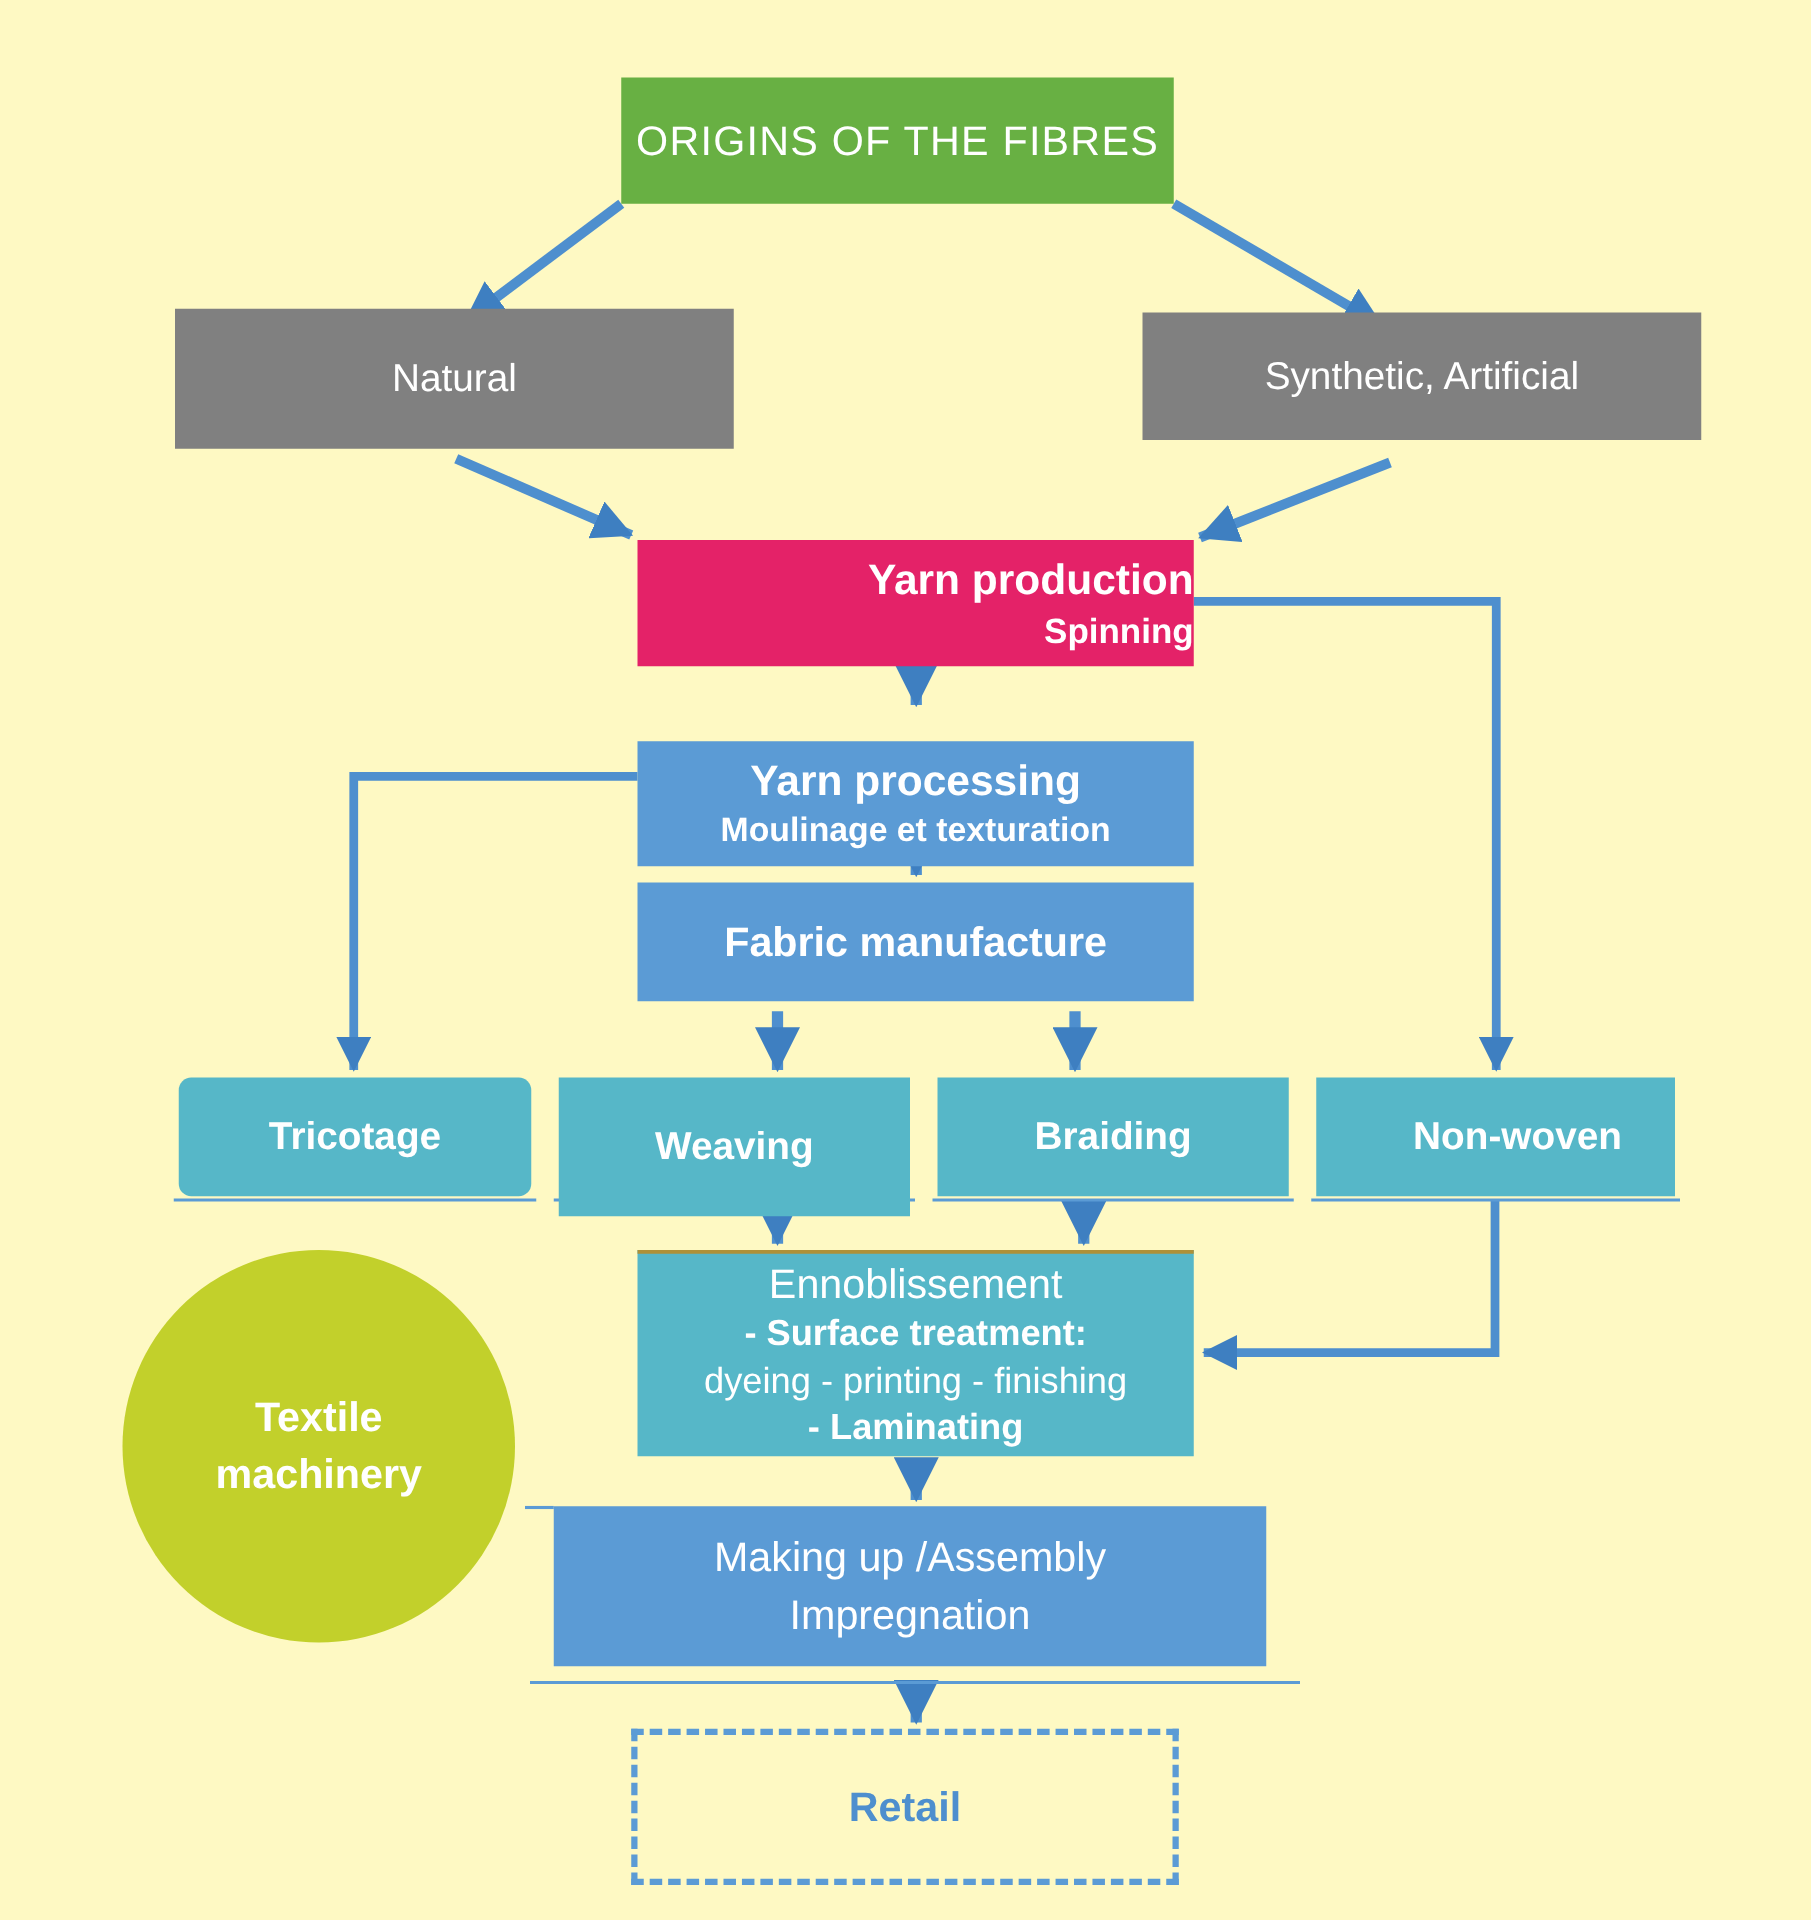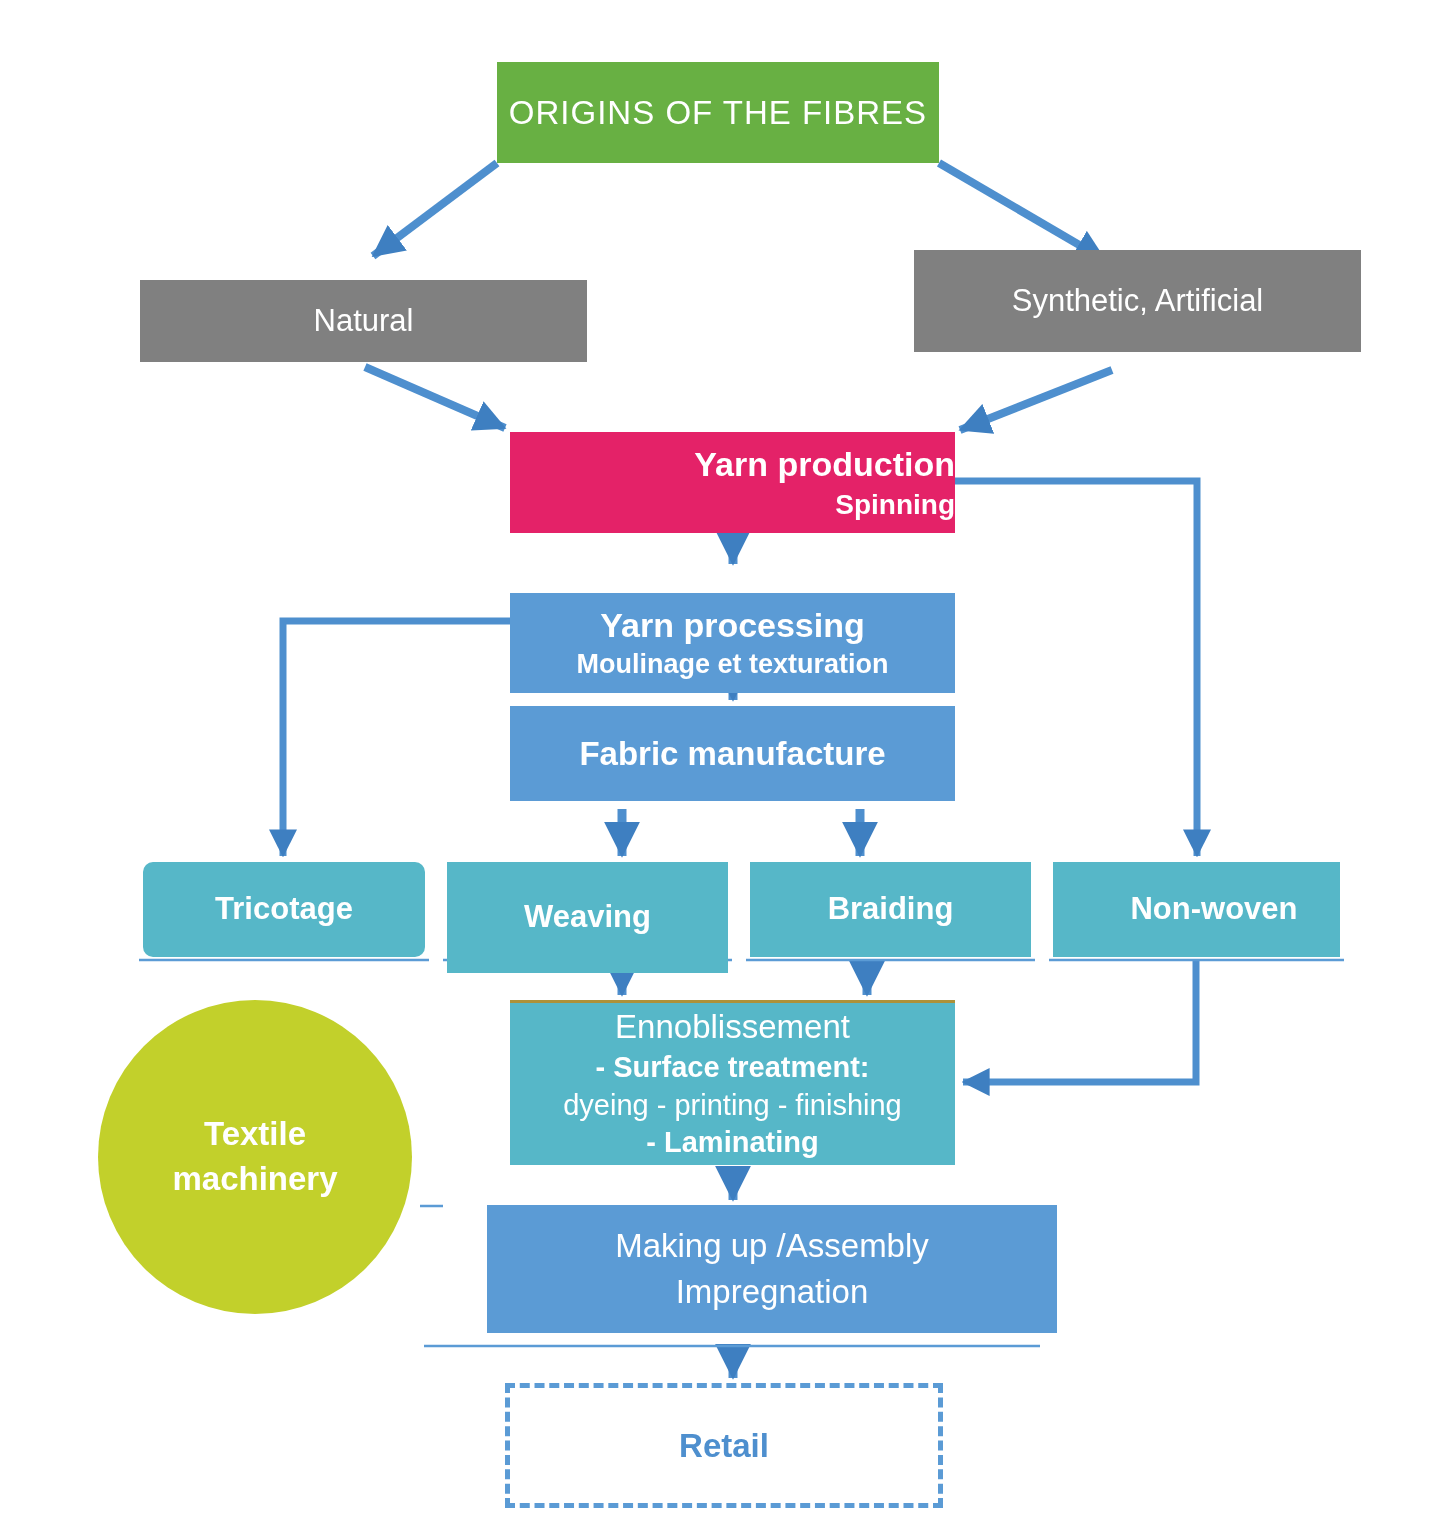--- a/index.html
+++ b/index.html
@@ -1,46 +1,46 @@
 <!DOCTYPE html>
 <html><head>
 <meta charset="utf-8">
 <style>
   html,body{margin:0;padding:0;background:#000;}
   .canvas{
-    position:relative;width:1449px;height:1536px;background:#ffffff;overflow:hidden;
+    position:relative;width:1449px;height:1536px;background:#fef9c3;overflow:hidden;
     font-family:"Liberation Sans",sans-serif;
   }
   .layer{position:absolute;left:0;top:0;width:1449px;height:1536px;}
   .node{
     position:absolute;display:flex;flex-direction:column;align-items:center;justify-content:center;
     text-align:center;color:#fff;z-index:2;box-sizing:border-box;line-height:1.25;
   }
   .origins{left:497px;top:62px;width:442px;height:101px;background:#68B043;font-size:33px;font-weight:400;letter-spacing:1px;}
   .gray{background:#808080;font-size:31px;font-weight:400;}
-  .natural{left:140px;top:280px;width:447px;height:82px;}
+  .natural{left:140px;top:247px;width:447px;height:112px;}
   .synthetic{left:890px;top:250px;width:447px;height:102px;margin-left:24px;}
   .pink{background:#E42268;align-items:flex-end;}
   .yarn-production{left:510px;top:432px;width:445px;height:101px;}
   .blue{background:#5B9BD5;}
   .yarn-processing{left:510px;top:569px;width:445px;height:100px;margin-top:24px;}
   .fabric{left:510px;top:706px;width:445px;height:95px;font-size:33px;font-weight:700;}
   .title-line{font-size:34px;font-weight:700;}
   .sub-line{font-size:27px;font-weight:700;margin-top:2px;}
   .teal{background:#56B7C8;font-size:31px;font-weight:700;}
   .tricotage{left:143px;top:862px;width:282px;height:95px;border-radius:10px;}
   .weaving{left:447px;top:862px;width:281px;height:111px;}
   .braiding{left:750px;top:862px;width:281px;height:95px;}
   .non-woven{left:1053px;top:862px;width:287px;height:95px;padding-left:35px;}
   .ennoblissement{left:510px;top:1000px;width:445px;height:165px;border-top:3px solid #AD9139;line-height:1.3;text-align:center;}
   .enn-l1{font-size:33px;font-weight:400;}
   .enn-l2{font-size:29px;font-weight:700;}
   .enn-l3{font-size:29px;font-weight:400;}
   .enn-l4{font-size:29px;font-weight:700;}
-  .making-up{left:443px;top:1205px;width:570px;height:128px;font-size:33px;font-weight:400;line-height:1.4;margin-left:44px;}
+  .making-up{left:443px;top:1205px;width:570px;height:128px;font-size:33px;font-weight:400;line-height:1.4;}
   .retail{
     left:505px;top:1383px;width:438px;height:125px;background:transparent;
     border:5px dashed #5B9BD5;color:#4E8FCE;font-size:33px;font-weight:700;
   }
   .circle{
     left:98px;top:1000px;width:314px;height:314px;border-radius:50%;
     background:#C2D02B;font-size:33px;font-weight:700;line-height:1.35;
   }
   svg.layer{z-index:1;}
 </style>

